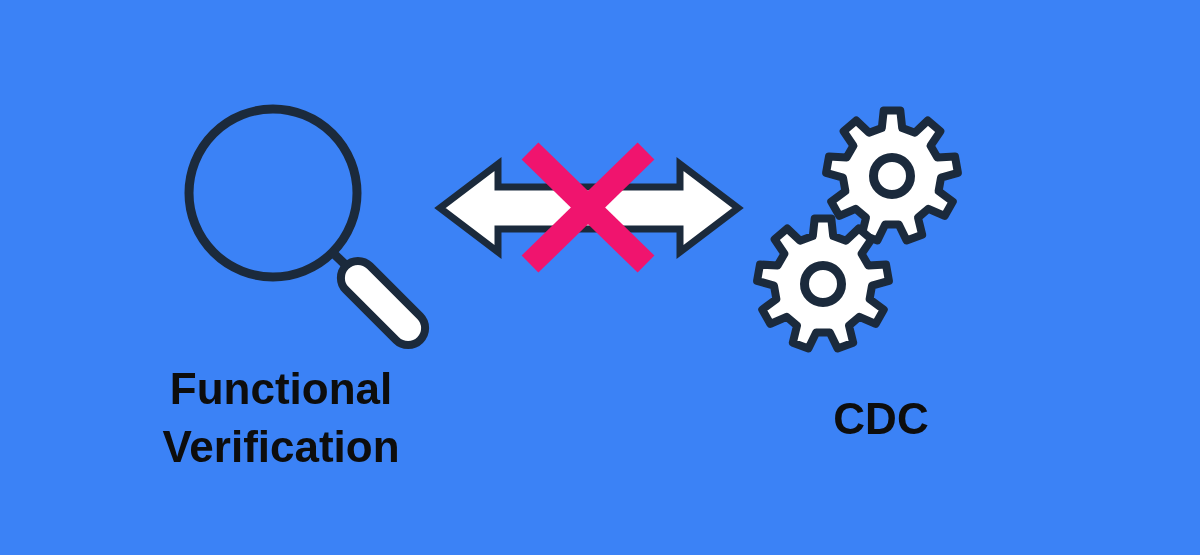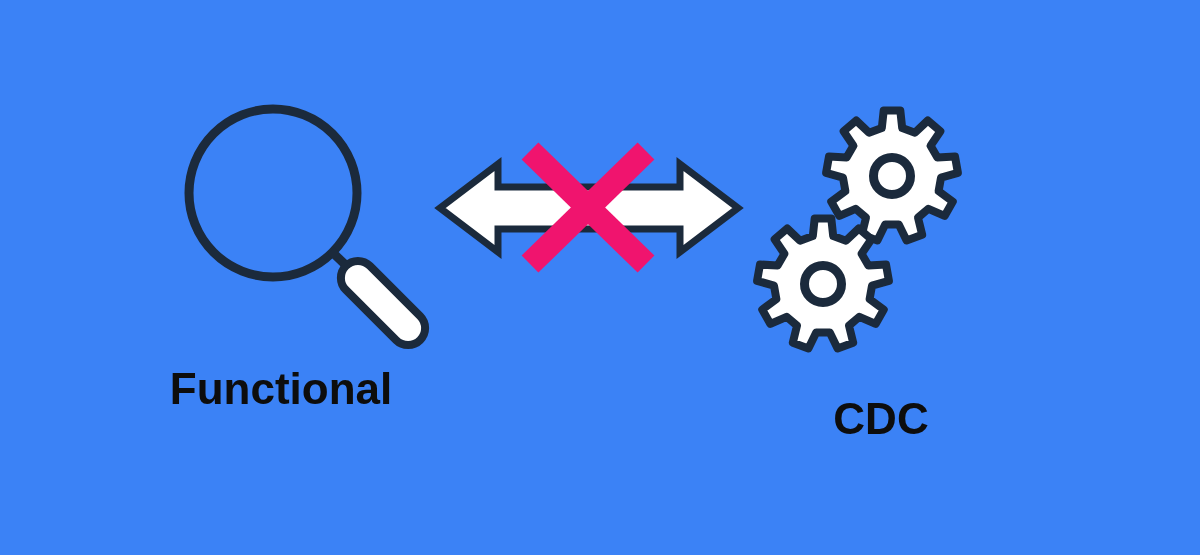--- a/index.html
+++ b/index.html
@@ -60,19 +60,20 @@
     <g>
       <path stroke-width="8" stroke-linejoin="round" stroke="#1B2A3C" fill="#FFFFFF" d="M881.8 128.1 L 883.7 110.5 L 900.3 110.5 L 902.2 128.1 L 915.0 132.7 L 927.8 120.5 L 940.4 131.2 L 930.6 145.8 L 937.4 157.6 L 955.0 156.5 L 957.9 172.8 L 941.0 177.7 L 938.6 191.1 L 952.8 201.6 L 944.6 215.9 L 928.4 208.8 L 918.0 217.6 L 922.2 234.7 L 906.6 240.4 L 898.8 224.5 L 885.2 224.5 L 877.4 240.4 L 861.8 234.7 L 866.0 217.6 L 855.6 208.8 L 839.4 215.9 L 831.2 201.6 L 845.4 191.1 L 843.0 177.7 L 826.1 172.8 L 829.0 156.5 L 846.6 157.6 L 853.4 145.8 L 843.6 131.2 L 856.2 120.5 L 869.0 132.7 Z"></path>
       <circle cx="892" cy="176" r="18.5" stroke-width="9" fill="none" stroke="#1B2A3C"></circle>
       <path stroke-width="8" stroke-linejoin="round" stroke="#1B2A3C" fill="#FFFFFF" d="M812.8 236.1 L 814.7 218.5 L 831.3 218.5 L 833.2 236.1 L 846.0 240.7 L 858.8 228.5 L 871.4 239.2 L 861.6 253.8 L 868.4 265.6 L 886.0 264.5 L 888.9 280.8 L 872.0 285.7 L 869.6 299.1 L 883.8 309.6 L 875.6 323.9 L 859.4 316.8 L 849.0 325.6 L 853.2 342.7 L 837.6 348.4 L 829.8 332.5 L 816.2 332.5 L 808.4 348.4 L 792.8 342.7 L 797.0 325.6 L 786.6 316.8 L 770.4 323.9 L 762.2 309.6 L 776.4 299.1 L 774.0 285.7 L 757.1 280.8 L 760.0 264.5 L 777.6 265.6 L 784.4 253.8 L 774.6 239.2 L 787.2 228.5 L 800.0 240.7 Z"></path>
       <circle cx="823" cy="284" r="18.5" stroke-width="9" fill="none" stroke="#1B2A3C"></circle>
     </g>
   </svg>
 
   <div class="label label-left" style="color: rgb(13, 13, 13);">
     <div>Functional</div>
+    <div>Verification</div>
   </div>
 
   <div class="label label-right" style="color: rgb(13, 13, 13); margin-top: 30px;">
     <div>CDC</div>
   </div>
 
 </div>
 
 </body></html>

